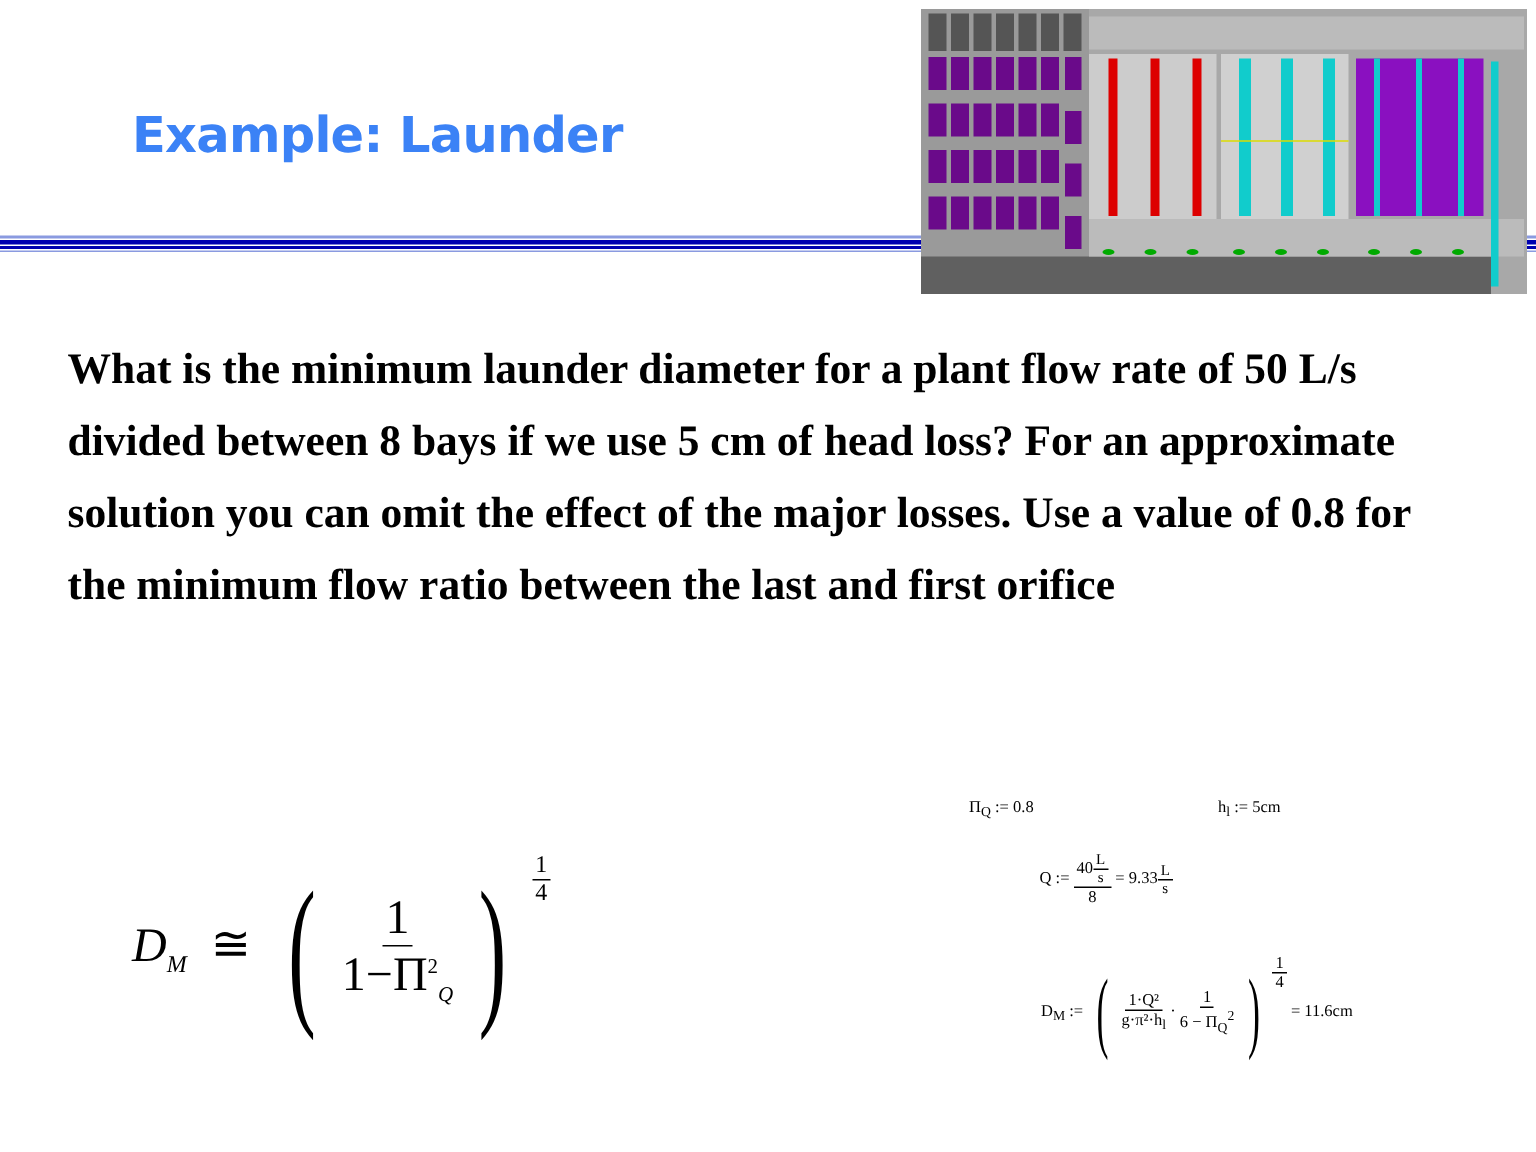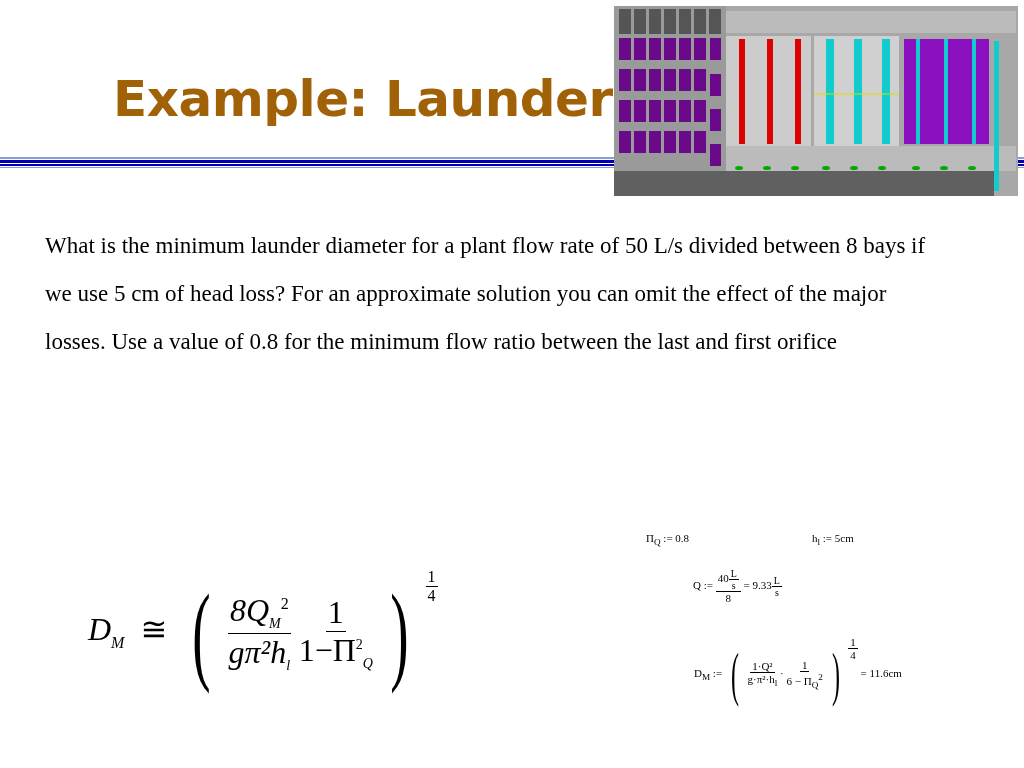--- a/index.html
+++ b/index.html
@@ -1,23 +1,23 @@
 <!DOCTYPE html>
 <html><head>
 <meta charset="utf-8">
 <style>
   html, body { margin:0; padding:0; background:#fff; }
   body { width:1024px; height:768px; position:relative; overflow:hidden; font-family:"Liberation Serif", serif; color:#000; }
-  .title { position:absolute; left:113px; top:70px; font-family:"DejaVu Sans", sans-serif; font-weight:bold; font-size:50px; color:#a16207; letter-spacing:-0.5px; }
+  .title { position:absolute; left:88px; top:70px; font-family:"DejaVu Sans", sans-serif; font-weight:bold; font-size:33px; color:#3b82f6; letter-spacing:-0.5px; }
   .rule { position:absolute; left:0; width:1024px; }
   .r1 { top:157px; height:2px; background:#8a9ae0; }
   .r2 { top:160px; height:3px; background:#0000b0; }
   .r3 { top:164px; height:2px; background:#0000b0; }
   .r4 { top:167px; height:1px; background:#8a9ae0; }
-  .body-text { position:absolute; left:45px; top:222px; width:900px; font-size:23px; line-height:48px; }
+  .body-text { position:absolute; left:45px; top:222px; width:900px; font-size:29px; line-height:48px;font-weight:bold; }
   .plant { position:absolute; left:614px; top:6px; width:404px; height:190px; background:#a8a8a8; }
   .mcad { position:absolute; font-family:"Liberation Serif", serif; font-size:11px; color:#000; }
   .frac { display:inline-flex; flex-direction:column; align-items:center; vertical-align:middle; }
   .frac .n { border-bottom:1px solid #000; padding:0 2px; }
   .formula { position:absolute; left:88px; top:578px; font-size:32px; font-family:"Liberation Serif", serif; }
   .paren { font-size:110px; font-weight:100; line-height:1; transform:scaleX(0.5); display:inline-block; vertical-align:middle; }
 </style>
 </head>
 <body>
 
@@ -100,24 +100,20 @@
   </svg>
 </div>
 
 <div class="body-text">What is the minimum launder diameter for a plant flow rate of 50 L/s divided between 8 bays if we use 5 cm of head loss?  For an approximate solution you can omit the effect of the major losses. Use a value of 0.8 for the minimum flow ratio between the last and first orifice</div>
 
 <div class="formula">
   <i>D</i><sub style="font-size:16px"><i>M</i></sub>
   <span style="margin:0 8px">≅</span>
   <span class="paren">(</span>
   <span class="frac">
-    <span class="n"><i>8Q</i><sub style="font-size:14px"><i>M</i></sub><sup style="font-size:16px">2</sup></span>
-    <span><i>gπ²h</i><sub style="font-size:14px"><i>l</i></sub></span>
-  </span>
-  <span class="frac">
     <span class="n">1</span>
     <span><span>1−Π</span><sup style="font-size:14px">2</sup><sub style="font-size:14px"><i>Q</i></sub></span>
   </span>
   <span class="paren">)</span>
   <span class="frac" style="font-size:16px;vertical-align:top;margin-top:-10px">
     <span class="n">1</span>
     <span>4</span>
   </span>
 </div>
 

